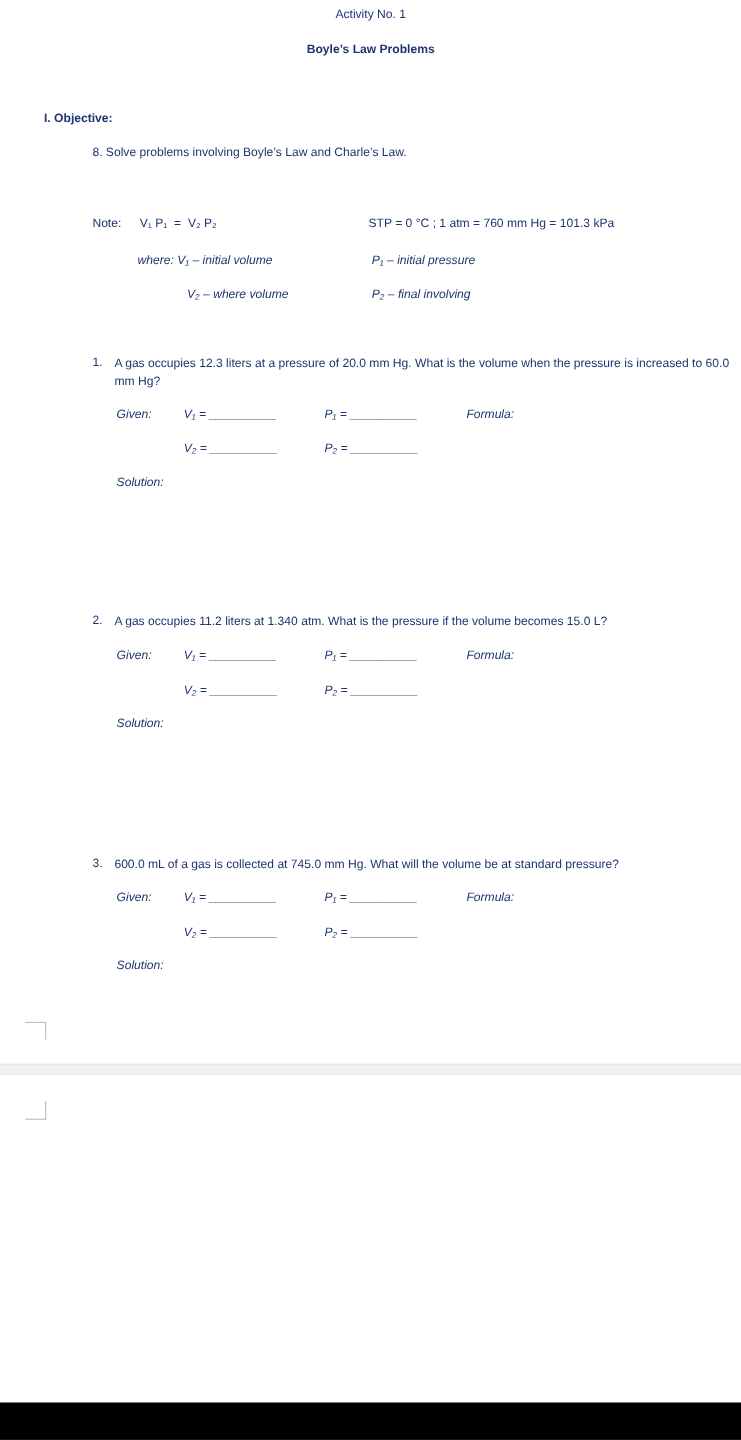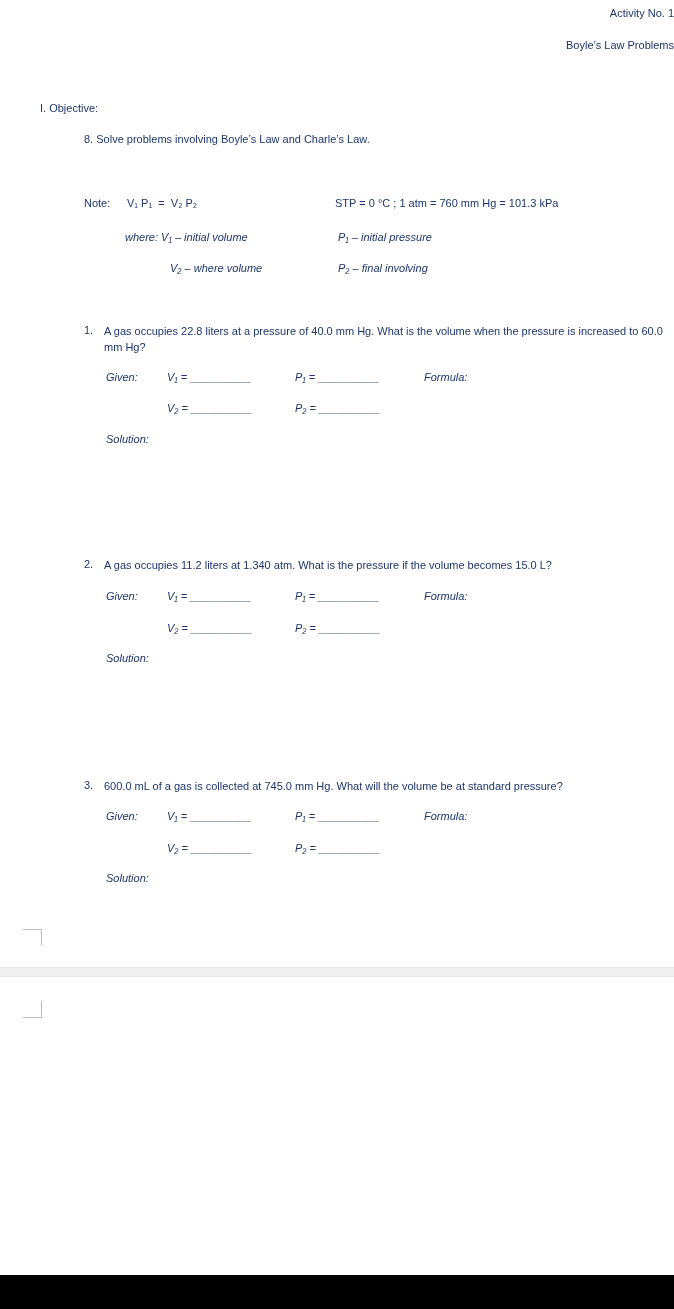--- a/index.html
+++ b/index.html
@@ -13,23 +13,23 @@
     overflow: hidden;
     font-family: "Liberation Sans", "DejaVu Sans", sans-serif;
   }
   .t {
     position: absolute;
     font-size: 11px;
     line-height: 13px;
     color: var(--ink);
     white-space: pre;
   }
-  .b { font-weight: normal; }
+  .b { font-weight: bold; }
   .it { font-style: italic; }
-  .center { left: 0; right: 0; text-align: right; }
+  .center { left: 0; right: 0; text-align: center; }
   .qtext {
     position: absolute;
     left: 104px;
     width: 562px;
     font-size: 11px;
     line-height: 15.5px;
     color: var(--ink);
     white-space: normal;
   }
   .page-gap {
@@ -77,21 +77,21 @@
   <div class="t" style="left:84px; top:197px">Note:</div>
   <div class="t" style="left:127px; top:197px">V₁ P₁  =  V₂ P₂</div>
   <div class="t" style="left:335px; top:197px">STP = 0 °C ; 1 atm = 760 mm Hg = 101.3 kPa</div>
 
   <div class="t it" style="left:125px; top:231px">where: V₁ – initial volume</div>
   <div class="t it" style="left:338px; top:231px">P₁ – initial pressure</div>
   <div class="t it" style="left:170px; top:262px">V₂ – where volume</div>
   <div class="t it" style="left:338px; top:262px">P₂ – final involving</div>
 
   <div class="t" style="left:84px; top:324px">1.</div>
-  <div class="qtext" style="top:324px">A gas occupies 22.8 liters at a pressure of 40.0 mm Hg. What is the volume when the pressure is increased to 60.0 mm Hg?</div>
+  <div class="qtext" style="top:324px">A gas occupies 12.3 liters at a pressure of 20.0 mm Hg. What is the volume when the pressure is increased to 60.0 mm Hg?</div>
   <div class="t it" style="left:106px; top:371px">Given:</div>
   <div class="t it" style="left:167px; top:371px"><span>V₁ =</span> <span>__________</span></div>
   <div class="t it" style="left:295px; top:371px"><span>P₁ =</span> <span>__________</span></div>
   <div class="t it" style="left:424px; top:371px">Formula:</div>
   <div class="t it" style="left:167px; top:402px"><span>V₂ =</span> <span>__________</span></div>
   <div class="t it" style="left:295px; top:402px"><span>P₂ =</span> <span>__________</span></div>
   <div class="t it" style="left:106px; top:433px">Solution:</div>
 
   <div class="t" style="left:84px; top:558px">2.</div>
   <div class="qtext" style="top:558px">A gas occupies 11.2 liters at 1.340 atm. What is the pressure if the volume becomes 15.0 L?</div>

